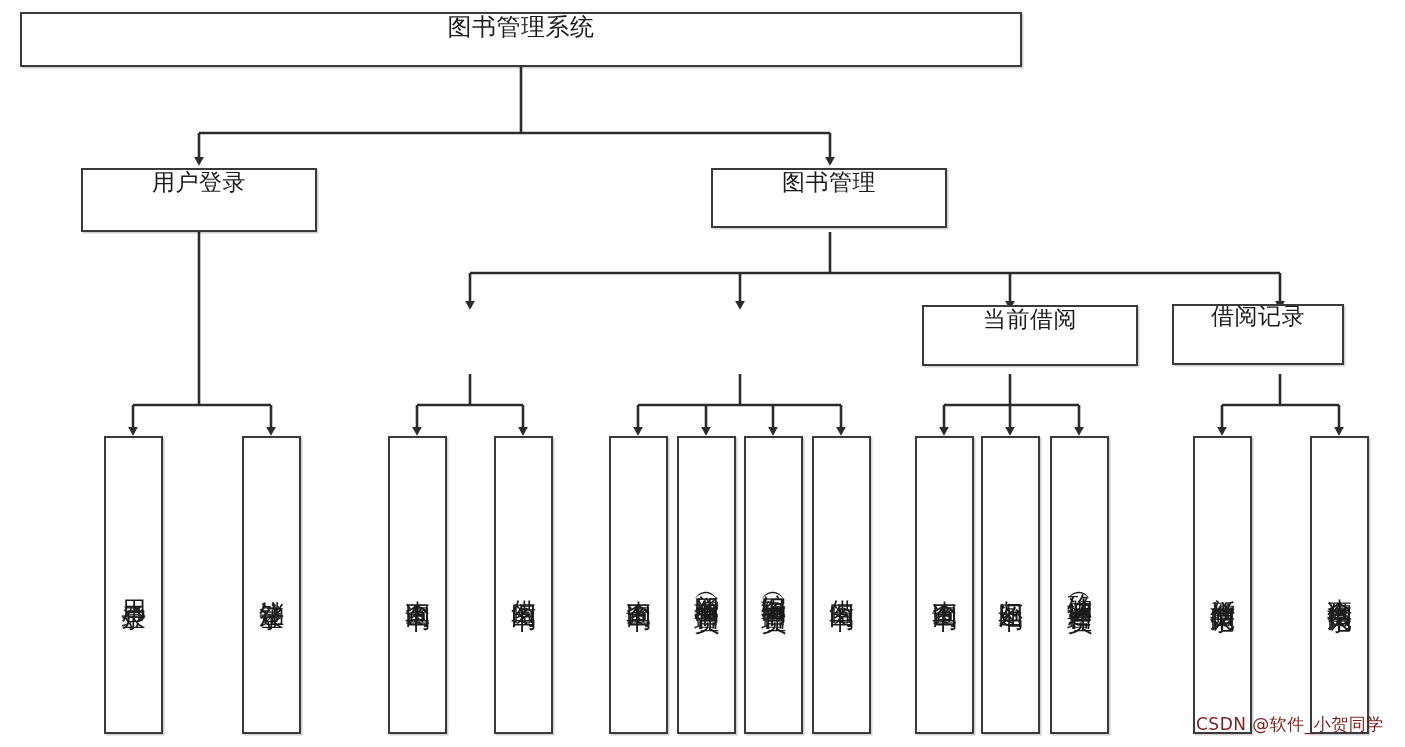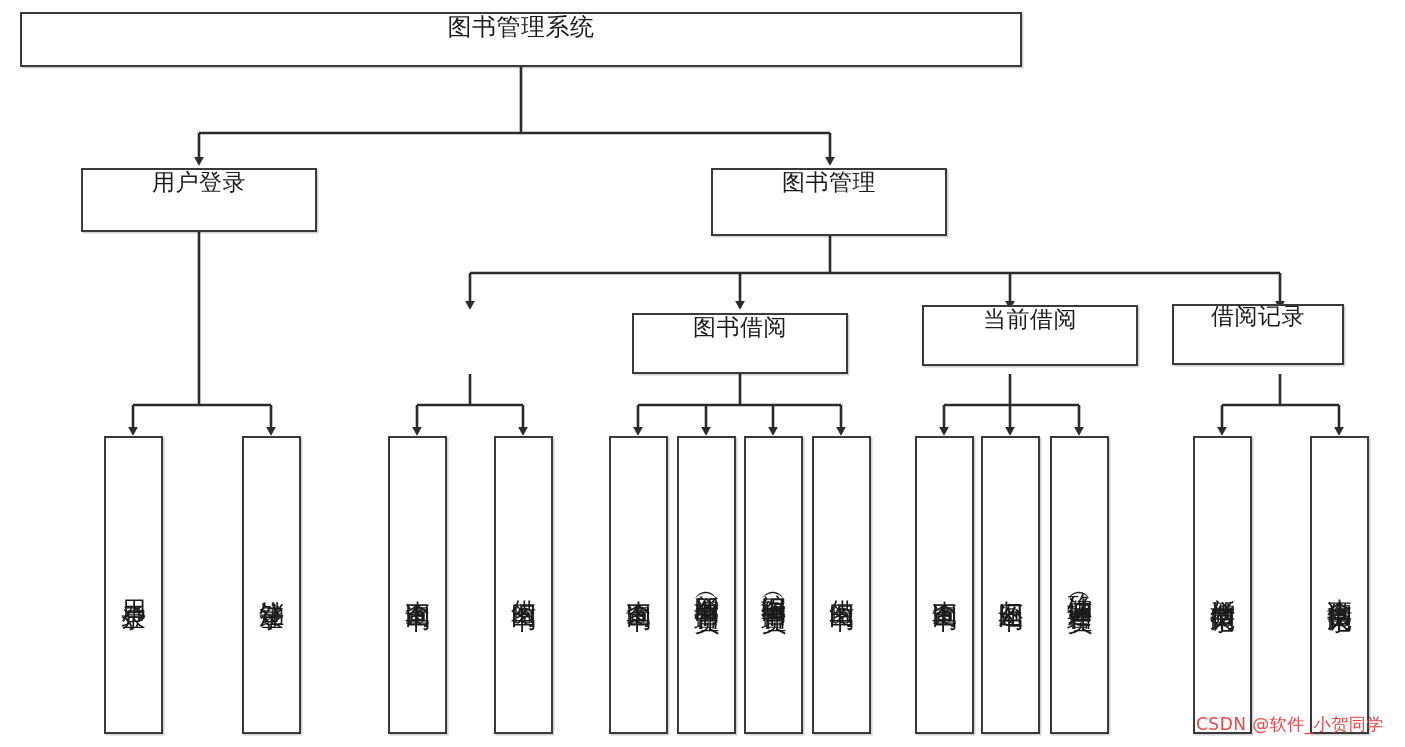--- a/index.html
+++ b/index.html
@@ -62,21 +62,21 @@
     font-size: 25px;
     line-height: 1.18;
     letter-spacing: 2.5px;
     max-height: 100%;
   }
   .watermark {
     position: absolute;
     left: 1196px;
     top: 713px;
     font-size: 17px;
-    color: #ef4444;
+    color: #7f1d1d;
     white-space: nowrap;
     letter-spacing: 0.5px;
     font-family: "DejaVu Sans", "Liberation Sans", sans-serif;
   }
 </style>
 </head>
 <body>
 
 <div id="diagram-root">
 
@@ -130,27 +130,24 @@
     </g>
   </svg>
 
   <div class="node horiz root" style="left:20px; top:12px; width:1002px; height:55px;">
     <span class="node-label">图书管理系统</span>
   </div>
 
   <div class="node horiz" style="left:81px; top:168px; width:236px; height:64px;">
     <span class="node-label">用户登录</span>
   </div>
-  <div class="node horiz" style="left:711px; top:168px; width:236px; height:68px;">
+  <div class="node horiz" style="left:711px; top:168px; width:236px; height:60px;">
     <span class="node-label">图书管理</span>
   </div>
 
-  <div class="node horiz" style="left:632px; top:313px; width:216px; height:61px;">
-    <span class="node-label">图书借阅</span>
-  </div>
   <div class="node horiz" style="left:902px; top:305px; width:216px; height:61px;margin-left:20px;">
     <span class="node-label">当前借阅</span>
   </div>
   <div class="node horiz" style="left:1172px; top:304px; width:172px; height:61px;font-family:Liberation Mono, monospace;">
     <span class="node-label">借阅记录</span>
   </div>
 
   <div class="node vert" style="left:104px; top:436px; width:59px; height:298px;">
     <span class="node-label">用户登录</span>
   </div>

